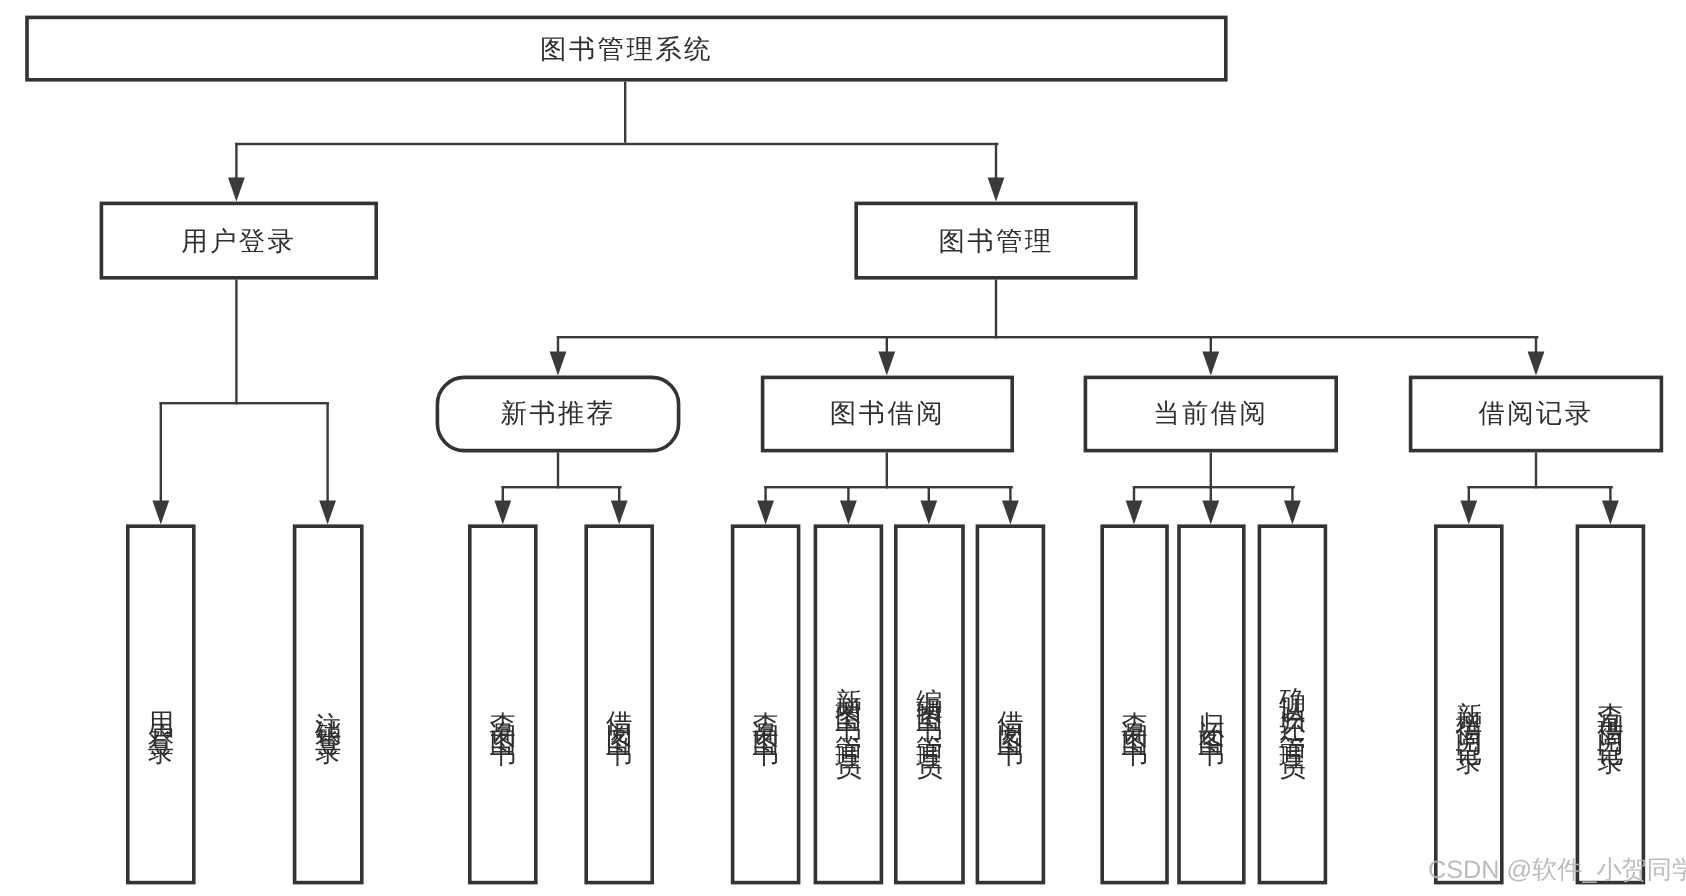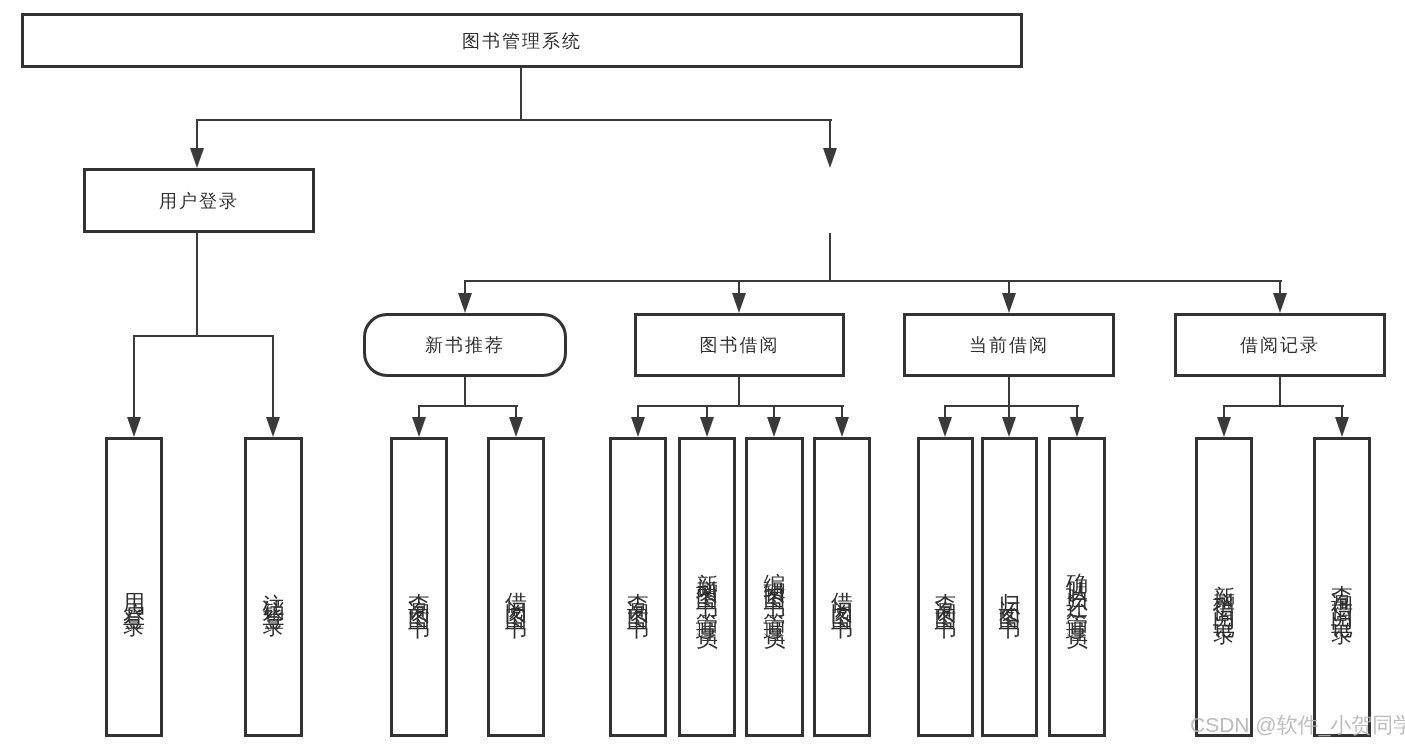--- a/index.html
+++ b/index.html
@@ -12,21 +12,21 @@
   }
   .box{
     position:absolute;
     background:#fff;
     border:3px solid var(--border,#333);
     box-sizing:border-box;
     display:flex;align-items:center;justify-content:center;
     color:var(--text,#2f2f2f);
   }
   .hlabel{
-    font-size:18px;
+    font-size:22px;
     letter-spacing:2px;
     white-space:nowrap;
     color:var(--text,#2f2f2f);
   }
   .vlabel{
     writing-mode:vertical-lr;
     text-orientation:mixed;
     font-size:22px;
     line-height:1.1;
     letter-spacing:8px;
@@ -63,20 +63,23 @@
 
   <div class="vline" style="left:520px;top:68px;height:51px;"></div>
   <div class="hline" style="left:196px;top:119px;width:636px;"></div>
   <div class="vline" style="left:196px;top:119px;height:31px;"></div>
   <div class="arrow" style="left:190px;top:148px;"></div>
   <div class="vline" style="left:829px;top:119px;height:31px;"></div>
   <div class="arrow" style="left:823px;top:148px;"></div>
 
   <div class="box" style="left:83px;top:168px;width:232px;height:65px;">
     <span class="hlabel">用户登录</span>
+  </div>
+  <div class="box" style="left:712px;top:168px;width:236px;height:65px;">
+    <span class="hlabel">图书管理</span>
   </div>
 
   <div class="vline" style="left:196px;top:233px;height:104px;"></div>
   <div class="hline" style="left:133px;top:335px;width:141px;"></div>
   <div class="vline" style="left:133px;top:335px;height:84px;"></div>
   <div class="arrow" style="left:127px;top:417px;"></div>
   <div class="vline" style="left:272px;top:335px;height:84px;"></div>
   <div class="arrow" style="left:266px;top:417px;"></div>
 
   <div class="vline" style="left:829px;top:233px;height:49px;"></div>

